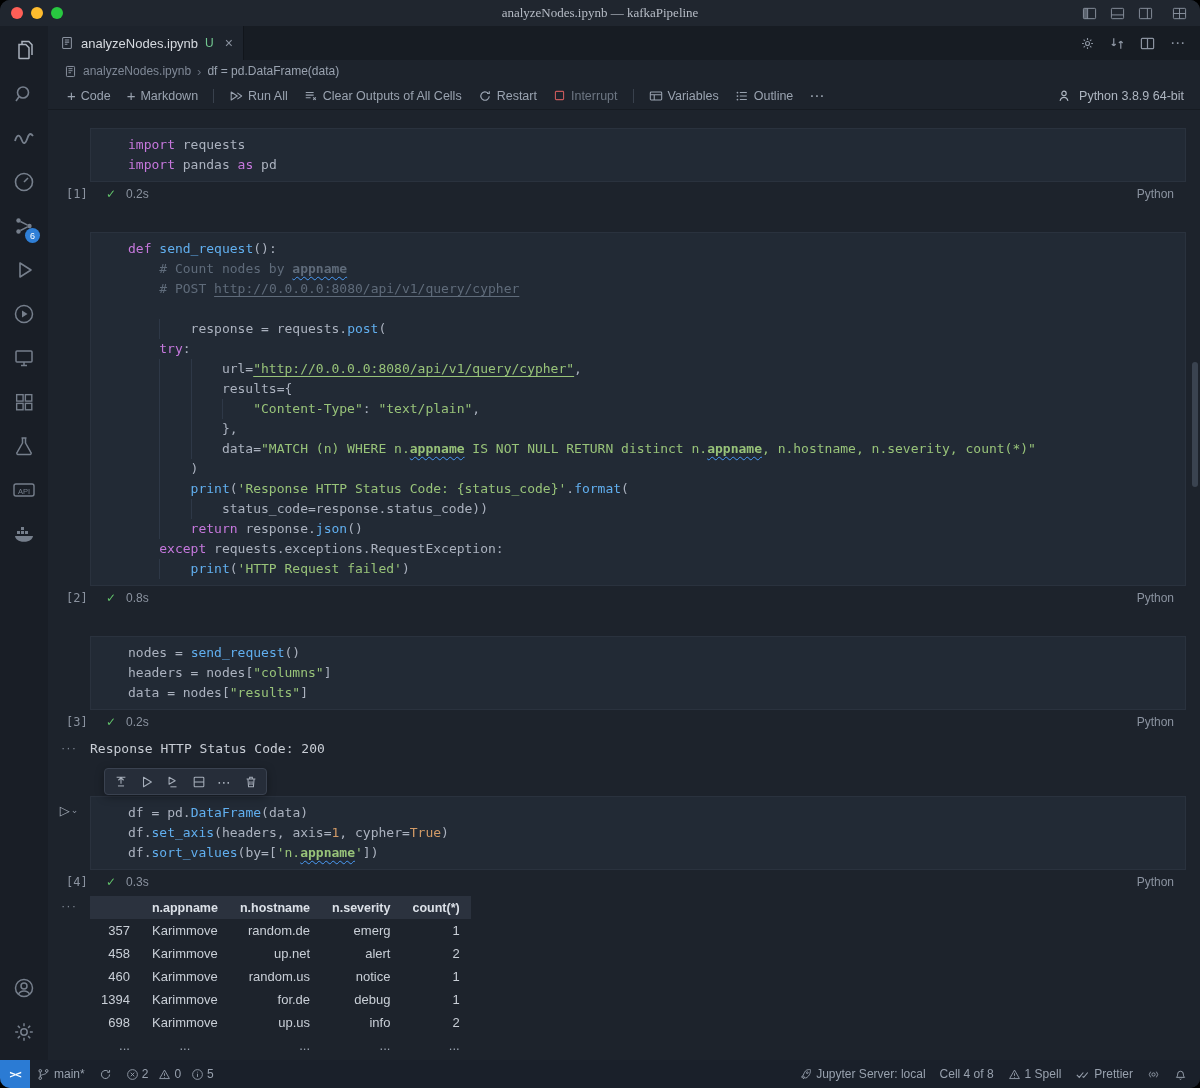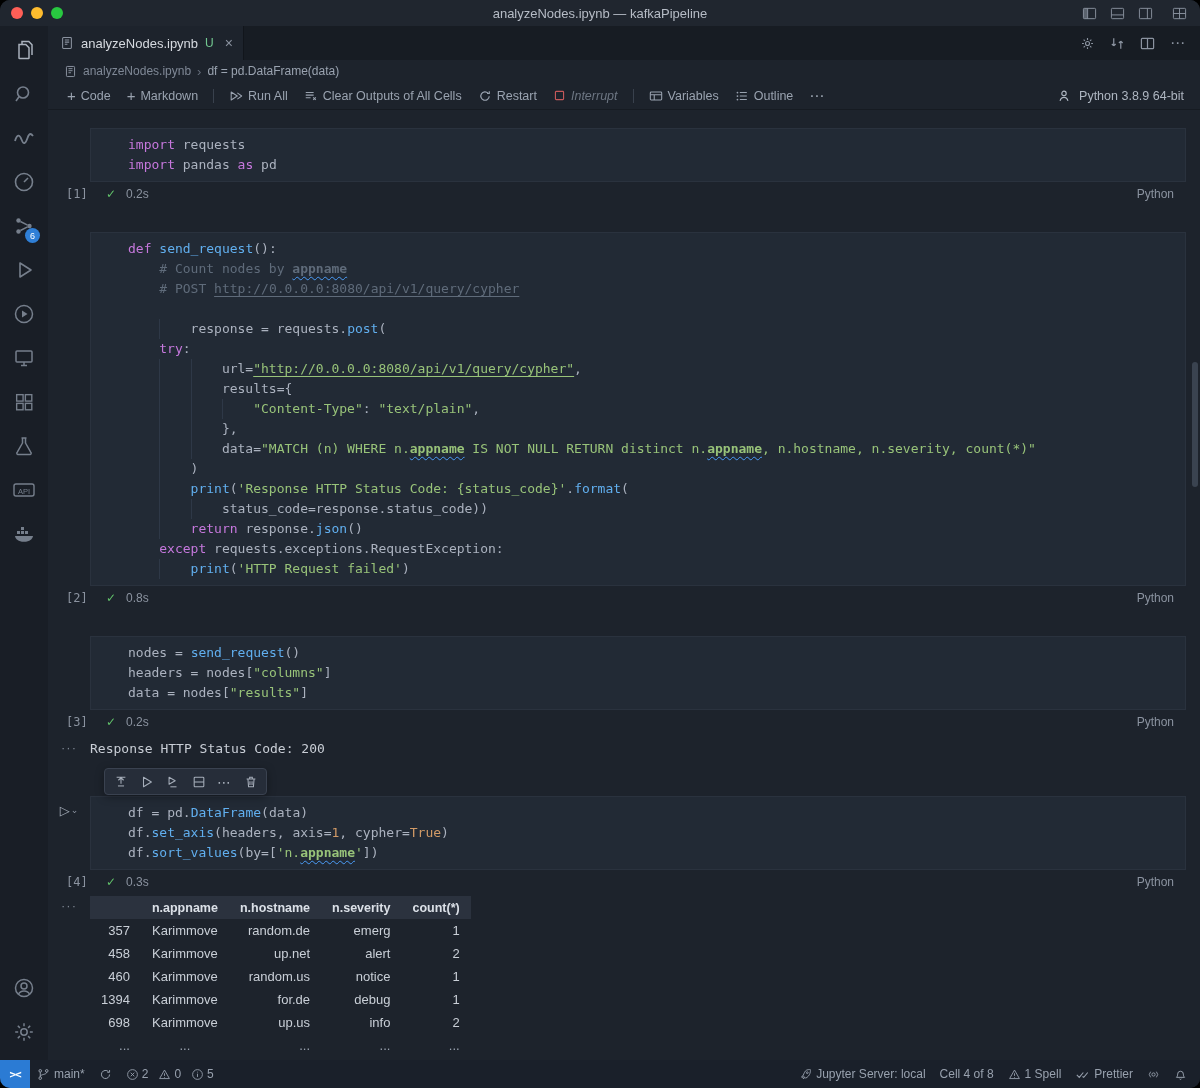--- a/index.html
+++ b/index.html
@@ -7,21 +7,21 @@
     font-family:"Liberation Sans","DejaVu Sans",sans-serif; }
   .window { width:1200px; height:1088px; border-radius:10px; overflow:hidden;
     display:flex; flex-direction:column; background:#1d232c; }
 
   
   .titlebar { height:26px; background:#20262f; display:flex; align-items:center;
     position:relative; flex:0 0 auto; }
   .traffic { display:flex; gap:8px; padding-left:11px; z-index:3; }
   .tl { width:12px; height:12px; border-radius:50%; display:inline-block; }
   .tl.red{background:#ff5f57}.tl.yellow{background:#febc2e}.tl.green{background:#28c840}
-  .title { position:absolute; left:0; right:0; text-align:center; font-size:13px; color:#b6bcc6; }
+  .title { position:absolute; left:0; right:0; text-align:center; font-size:13px; color:#b6bcc6;font-family:Liberation Serif, serif; }
   .tb-actions { margin-left:auto; display:flex; gap:13px; padding-right:13px; color:#8b93a0; z-index:3; align-items:center; }
 
   
   .main { flex:1; display:flex; min-height:0; }
   .activitybar { width:48px; background:#191e26; display:flex; flex-direction:column; align-items:center; padding-top:2px; flex:0 0 auto; }
   .ab-item { width:48px; height:44px; display:flex; align-items:center; justify-content:center; color:#767f8c; position:relative; cursor:pointer; }
   .ab-item.bright { color:#a9b1bc; }
   .badge { position:absolute; right:8px; bottom:5px; background:#2f7fd6; color:#fff; font-size:9px;
     min-width:15px; height:15px; border-radius:8px; display:flex; align-items:center; justify-content:center; padding:0 3px; }
   .ab-spacer { flex:1; }
@@ -40,21 +40,21 @@
   .breadcrumb { height:22px; display:flex; align-items:center; gap:6px; padding-left:16px;
     font-size:12px; color:#7f8896; flex:0 0 auto; }
   .breadcrumb .chev { color:#646d7a; font-size:13px; }
 
   
   .nbtoolbar { height:28px; display:flex; align-items:center; padding:0 14px 0 12px; gap:2px;
     font-size:12.5px; color:#9aa3b0; border-bottom:1px solid #161b22; flex:0 0 auto; }
   .tb-item { display:flex; align-items:center; gap:5px; padding:0 7px; height:22px; border-radius:3px; cursor:pointer; white-space:nowrap; }
   .tb-item .plus { font-size:15px; line-height:1; }
   .tb-sep { width:1px; height:14px; background:#39414d; margin:0 6px; }
-  .tb-item.disabled { color:#6d7683;font-style:italic; }
+  .tb-item.disabled { color:#6d7683; }
   .interrupt-ic { color:#c4585a; }
   .tb-right { margin-left:auto; display:flex; align-items:center; gap:6px; color:#aeb6c1; }
 
   
   .notebook { flex:1; overflow:hidden; position:relative; padding-top:18px; }
   .cell { margin-bottom:26px; position:relative; }
   .cell-main { display:flex; }
   .gutter { width:42px; flex:0 0 auto; display:flex; justify-content:center; align-items:flex-start; padding-top:7px; color:#9aa3b0; }
   .block { flex:1; margin-right:14px; background:#222a35; border:1px solid #2a323e;
     padding:6px 8px 6px 37px; font-family:"DejaVu Sans Mono","Liberation Mono",monospace;

